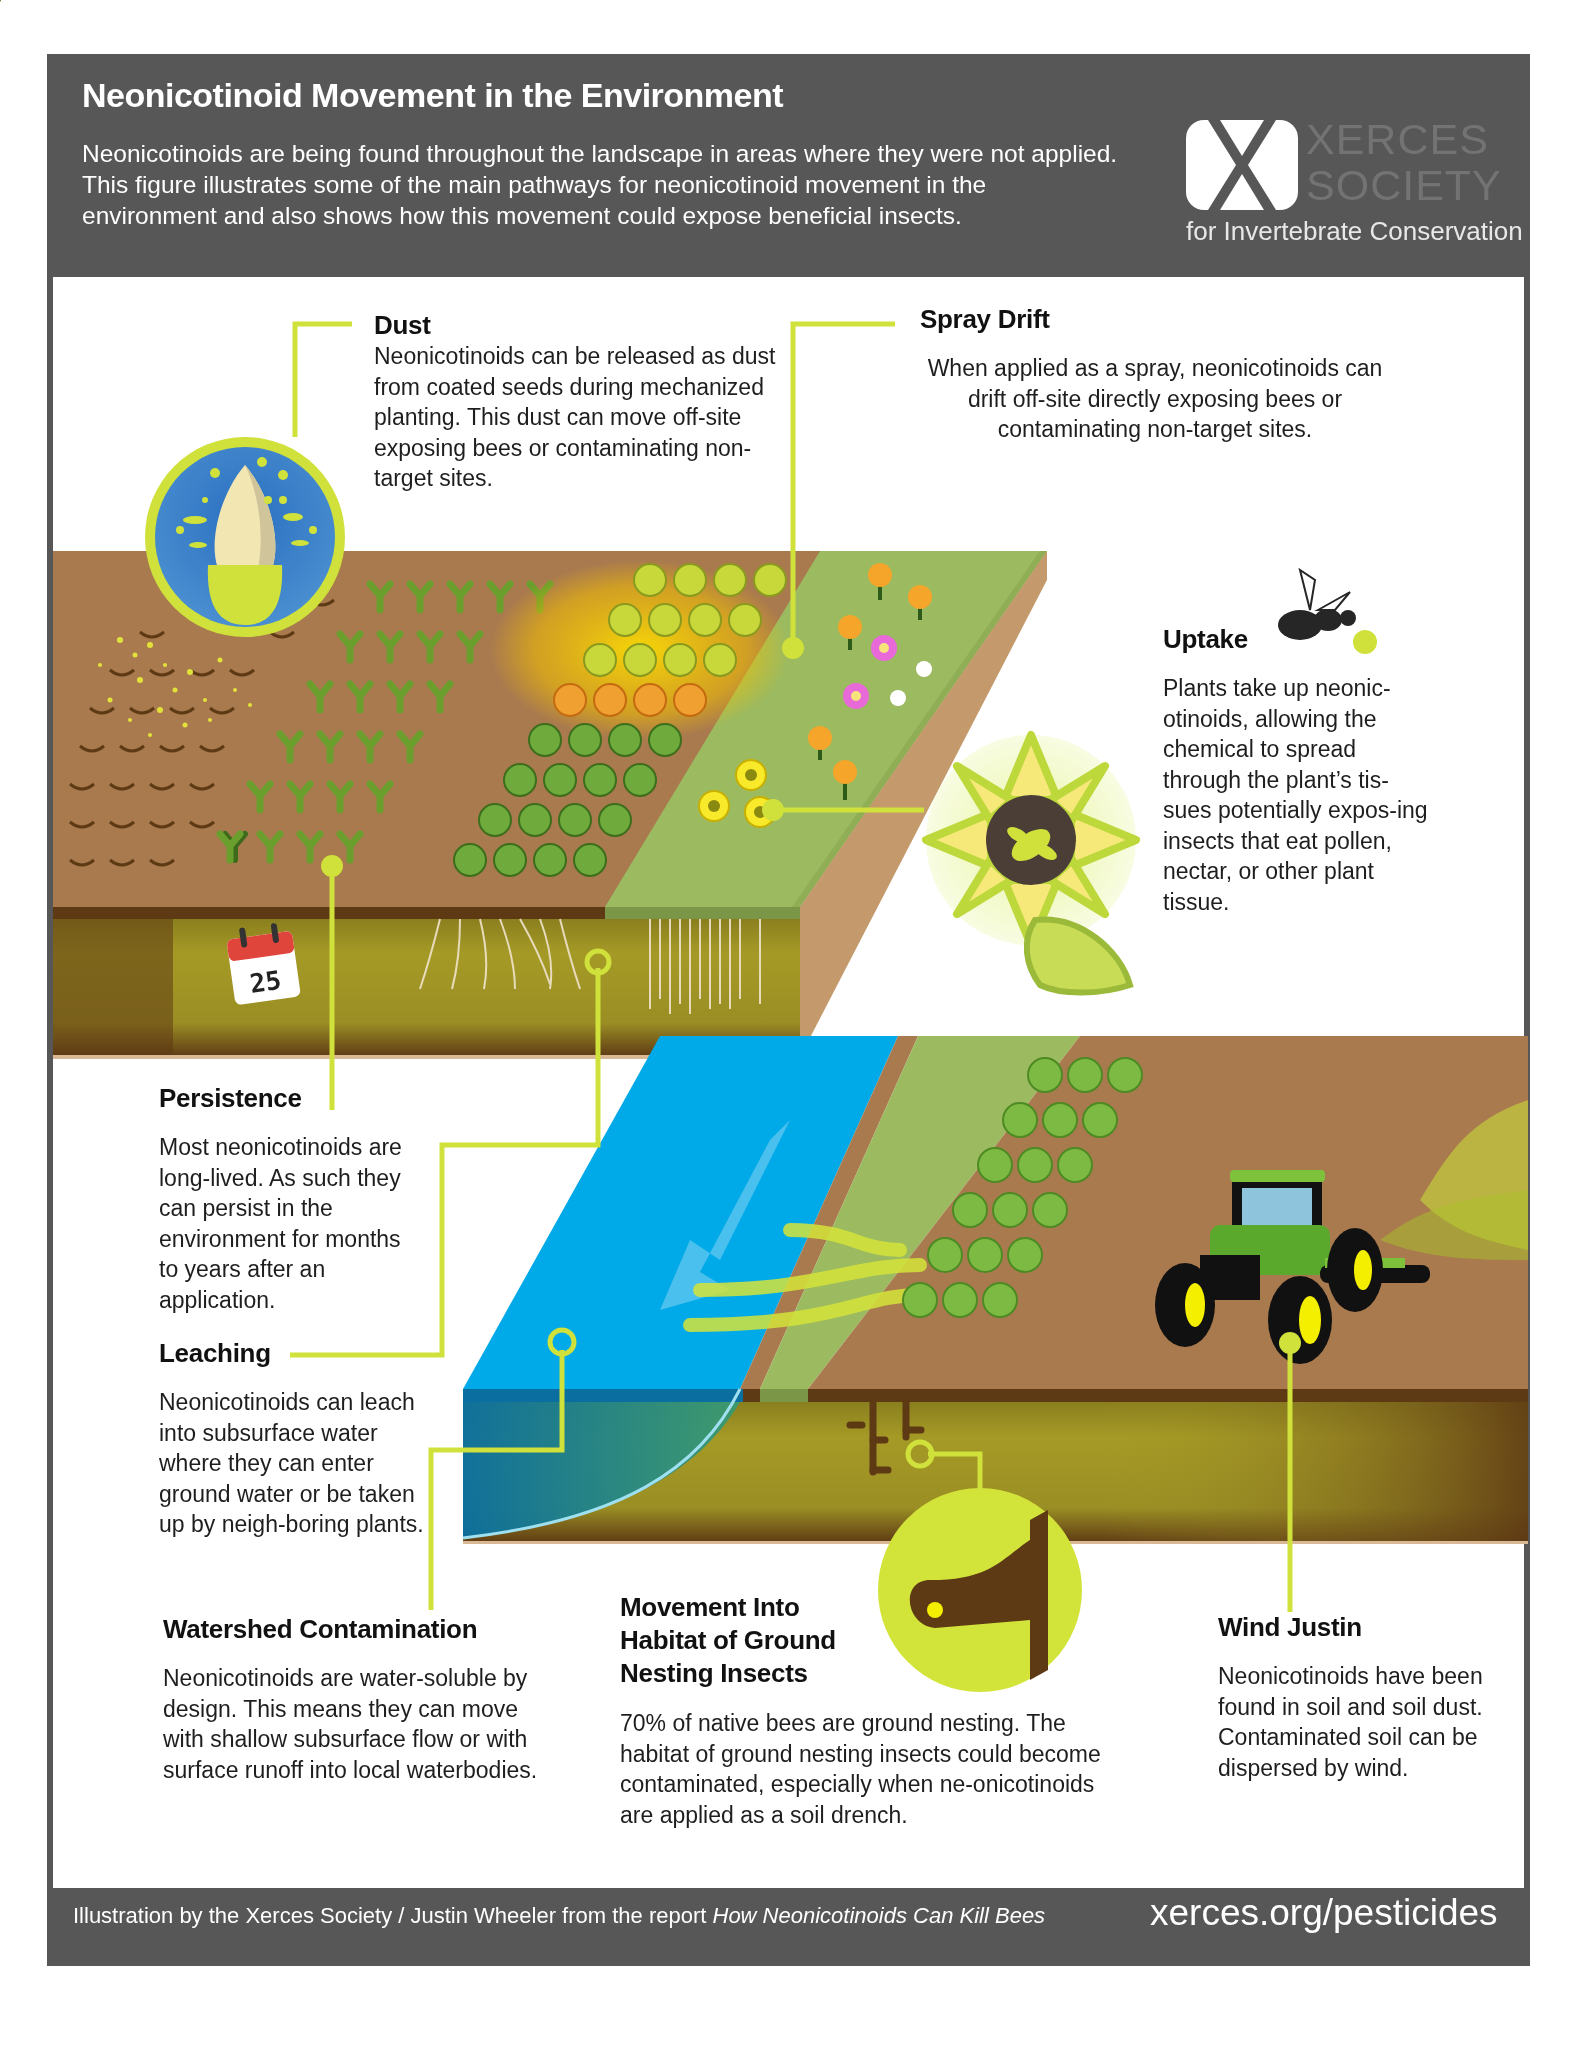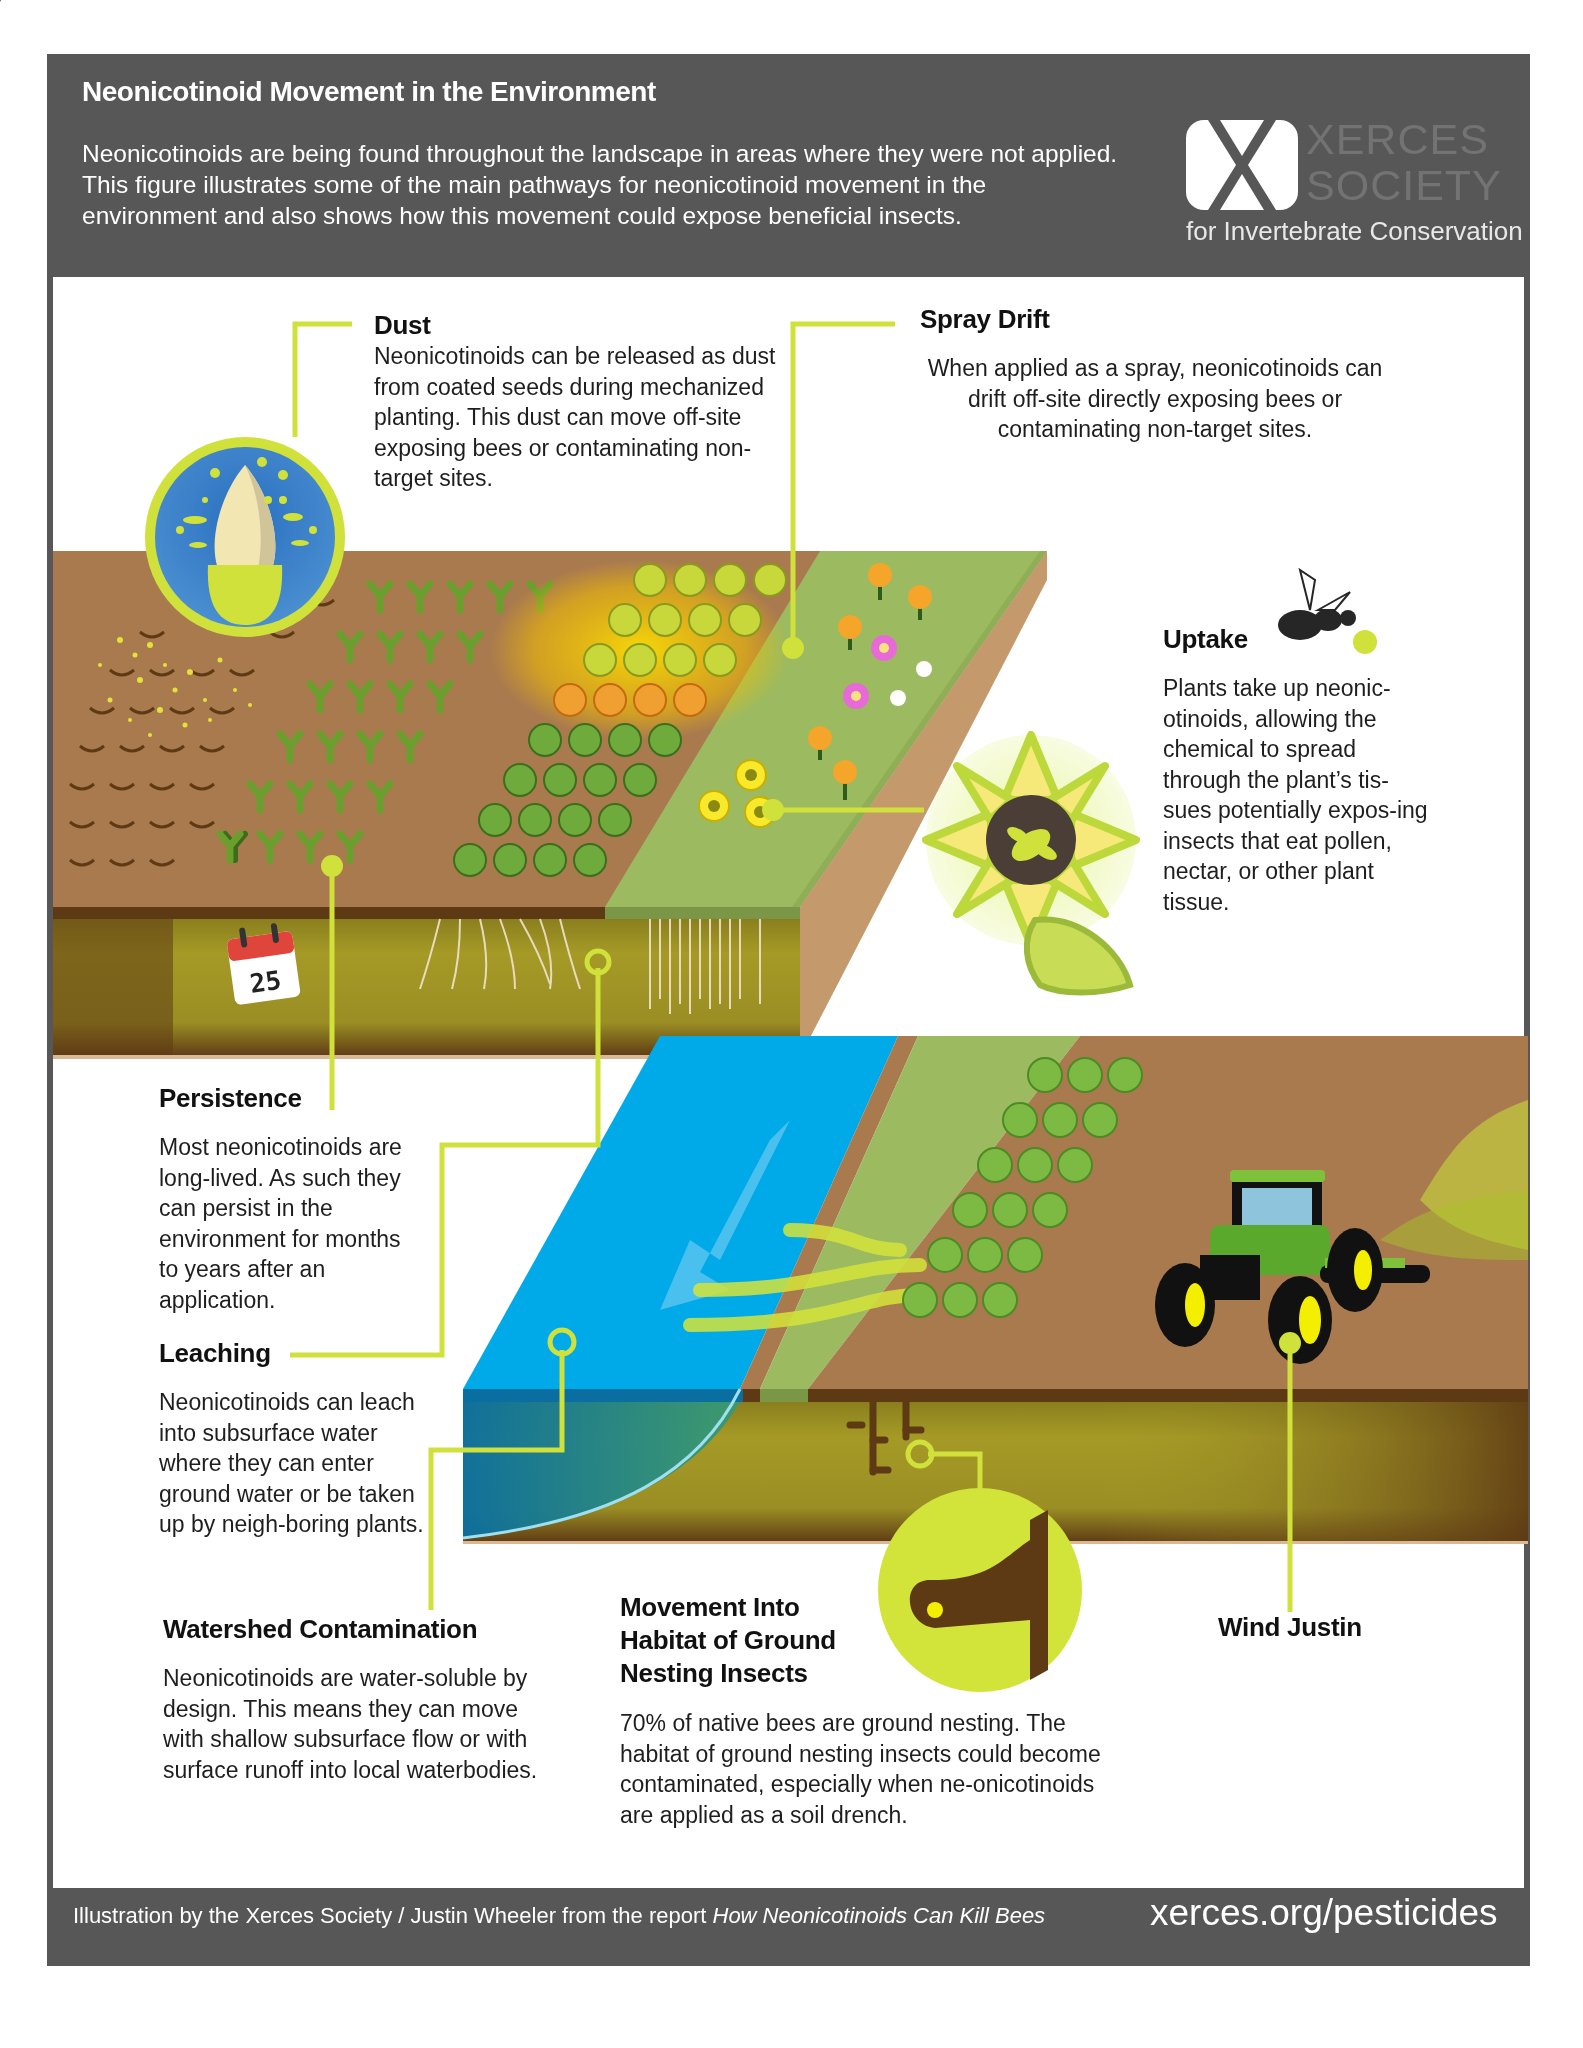--- a/index.html
+++ b/index.html
@@ -1,21 +1,21 @@
 <!DOCTYPE html>
 <html><head>
 <meta charset="utf-8">
 <style>
   html, body { margin:0; padding:0; background:#ffffff; }
   body { width:1583px; height:2048px; position:relative; overflow:hidden;
          font-family:"Liberation Sans", "DejaVu Sans", sans-serif; color:#1b1b1b; }
   .frame { position:absolute; left:47px; top:54px; width:1483px; height:1912px;
            background:#575757; }
   .panel { position:absolute; left:53px; top:277px; width:1471px; height:1611px; background:#ffffff; }
-  .header-title { position:absolute; left:82px; top:76px; font-size:28px; font-weight:bold;
+  .header-title { position:absolute; left:82px; top:76px; font-size:34px; font-weight:bold;
                   color:#ffffff; letter-spacing:-0.5px; }
   .header-desc { position:absolute; left:82px; top:138px; width:1040px; font-size:24.5px;
                  line-height:31px; color:#ffffff; }
   .logo { position:absolute; left:1186px; top:116px; width:320px; height:130px; }
   .logo-mark { position:absolute; left:0; top:4px; width:112px; height:90px; }
   .logo-word { position:absolute; left:120px; top:0; font-size:43px; line-height:46px;
                color:#737373; letter-spacing:1px; font-weight:normal; }
   .logo-sub { position:absolute; left:0; top:100px; font-size:26px; color:#e8e8e8; white-space:nowrap; }
   .illus { position:absolute; left:0; top:0; width:1583px; height:2048px; }
   .block { position:absolute; }
@@ -443,16 +443,17 @@
   <p style="margin-top:18px;">Neonicotinoids are water-soluble by design. This means they can move with shallow subsurface flow or with surface runoff into local waterbodies.</p>
 </div>
 
 <div class="block" style="left:620px; top:1591px; width:500px;">
   <h3 style="width:250px; line-height:33px;">Movement Into Habitat of Ground Nesting Insects</h3>
   <p style="margin-top:18px;">70% of native bees are ground nesting. The habitat of ground nesting insects could become contaminated, especially when ne-onicotinoids are applied as a soil drench.</p>
 </div>
 
 <div class="block" style="left:1218px; top:1612px; width:290px;">
   <h3>Wind Justin</h3>
+  <p style="margin-top:18px;">Neonicotinoids have been found in soil and soil dust. Contaminated soil can be dispersed by wind.</p>
 </div>
 
 <div class="footer-credit"><span>Illustration by the Xerces Society / Justin Wheeler from the report </span><em>How Neonicotinoids Can Kill Bees</em></div>
 <a class="footer-url">xerces.org/pesticides</a>
 
 </body></html>

